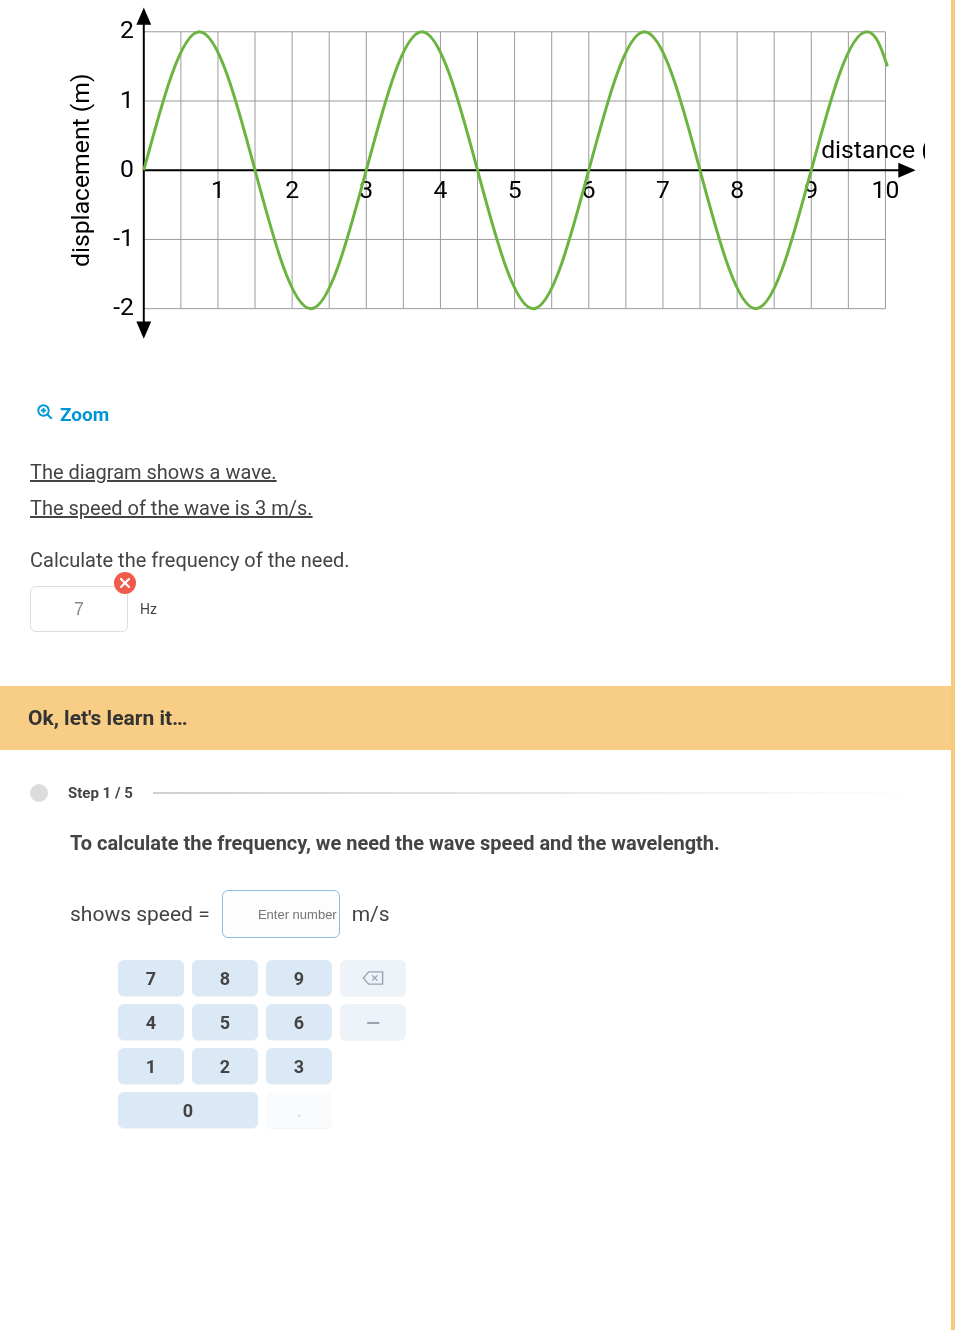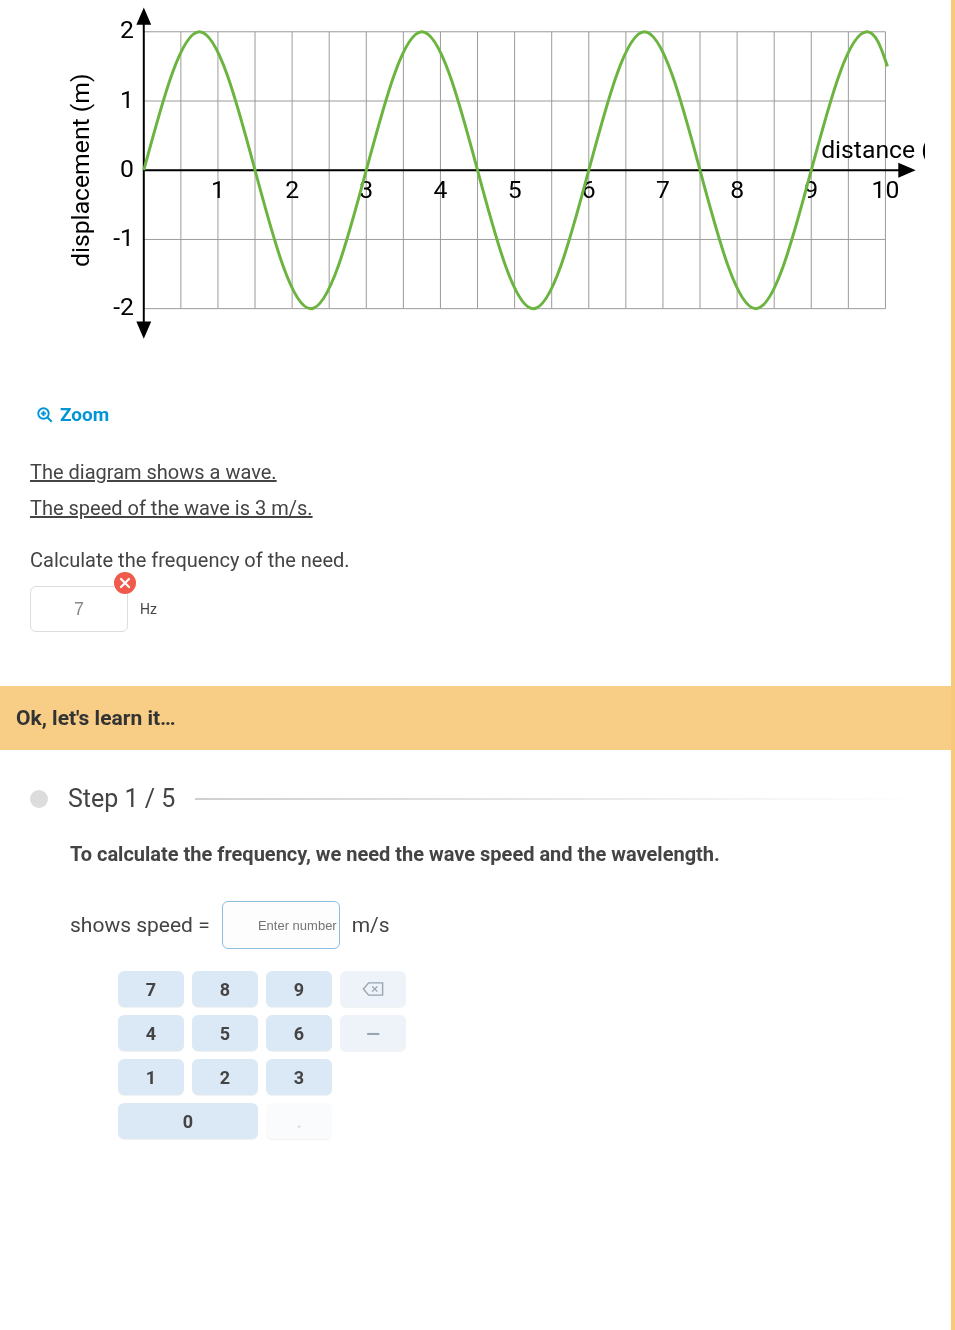--- a/index.html
+++ b/index.html
@@ -14,21 +14,20 @@
     width: 955px;
     height: 1330px;
     box-sizing: border-box;
     border-right: 4px solid #f9c97a;
   }
   .chart {
     margin: 0 30px 0 35px;
   }
   .zoom {
     display: flex;
-    align-items: center;
     color: #0096d6;
     font-weight: 700;
     font-size: 19px;
     margin: 18px 36px 0;
     cursor: pointer;
   }
   .zoom svg { margin-right: 6px; }
   .body-text { margin: 30px 30px 0; line-height: 1.6; text-decoration: underline; }
   .body-text p { margin: 4px 0; }
   .prompt { margin: 24px 30px 0; }
@@ -58,41 +57,41 @@
     border-radius: 50%;
     background: #f05a4a;
     display: flex;
     align-items: center;
     justify-content: center;
   }
   .wrong-badge svg { display:block; }
   .learn-banner {
     margin-top: 54px;
     background: #f8cd86;
-    padding: 20px 16px;
+    padding: 20px 28px;
     font-weight: 700;
     font-size: 21px;
     color: #333;
     width: 100%;
     box-sizing: border-box;
   }
   .step-row {
     display: flex;
     align-items: center;
     margin: 34px 30px 0;
     gap: 20px;
   }
   .step-bullet {
     width: 18px;
     height: 18px;
     border-radius: 50%;
     background: #dcdcdc;
     flex-shrink: 0;
   }
-  .step-title { font-weight: 400; font-size: 25px; }
+  .step-title { font-weight: 700; font-size: 15px; }
   .step-line {
     flex: 1;
     height: 2px;
     background: linear-gradient(to right, #cfcfcf, rgba(207,207,207,0));
   }
   .step-content {
     margin: 24px 30px 0 70px;
     line-height: 1.7;
     font-weight: bold;
   }

